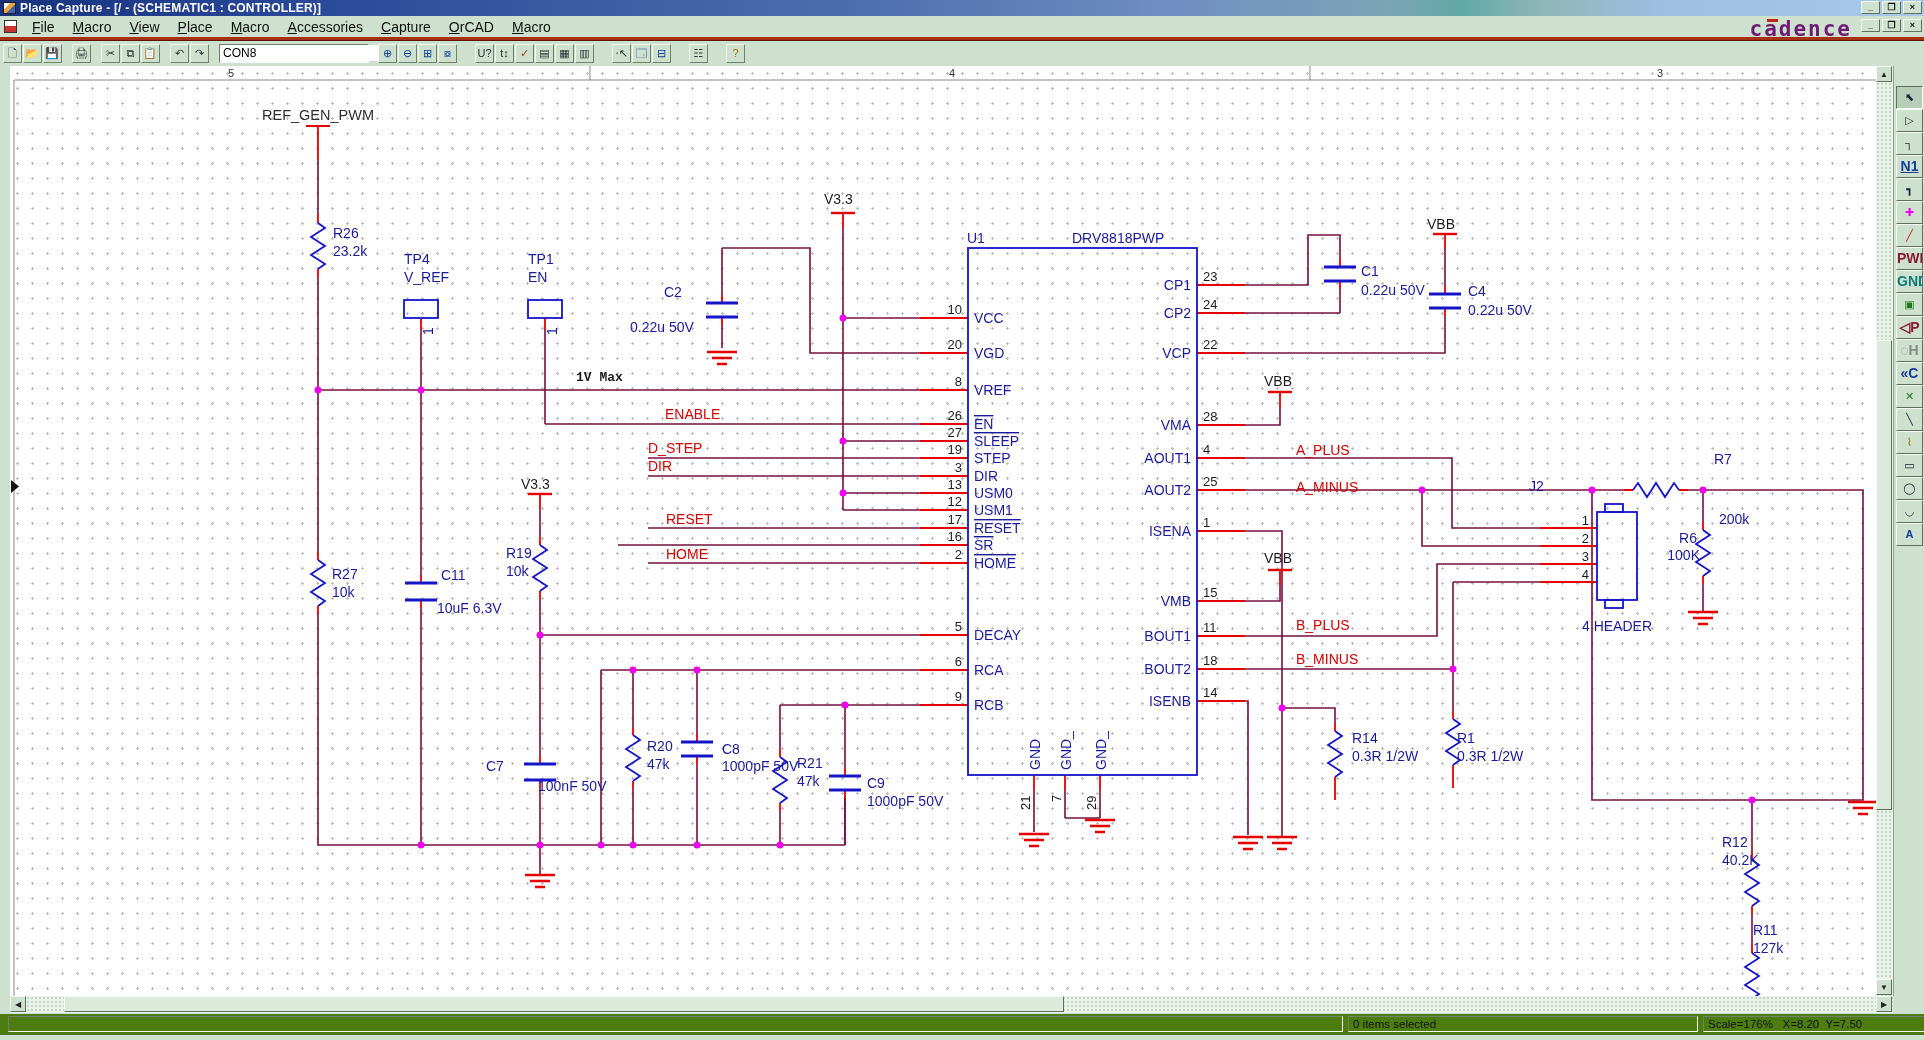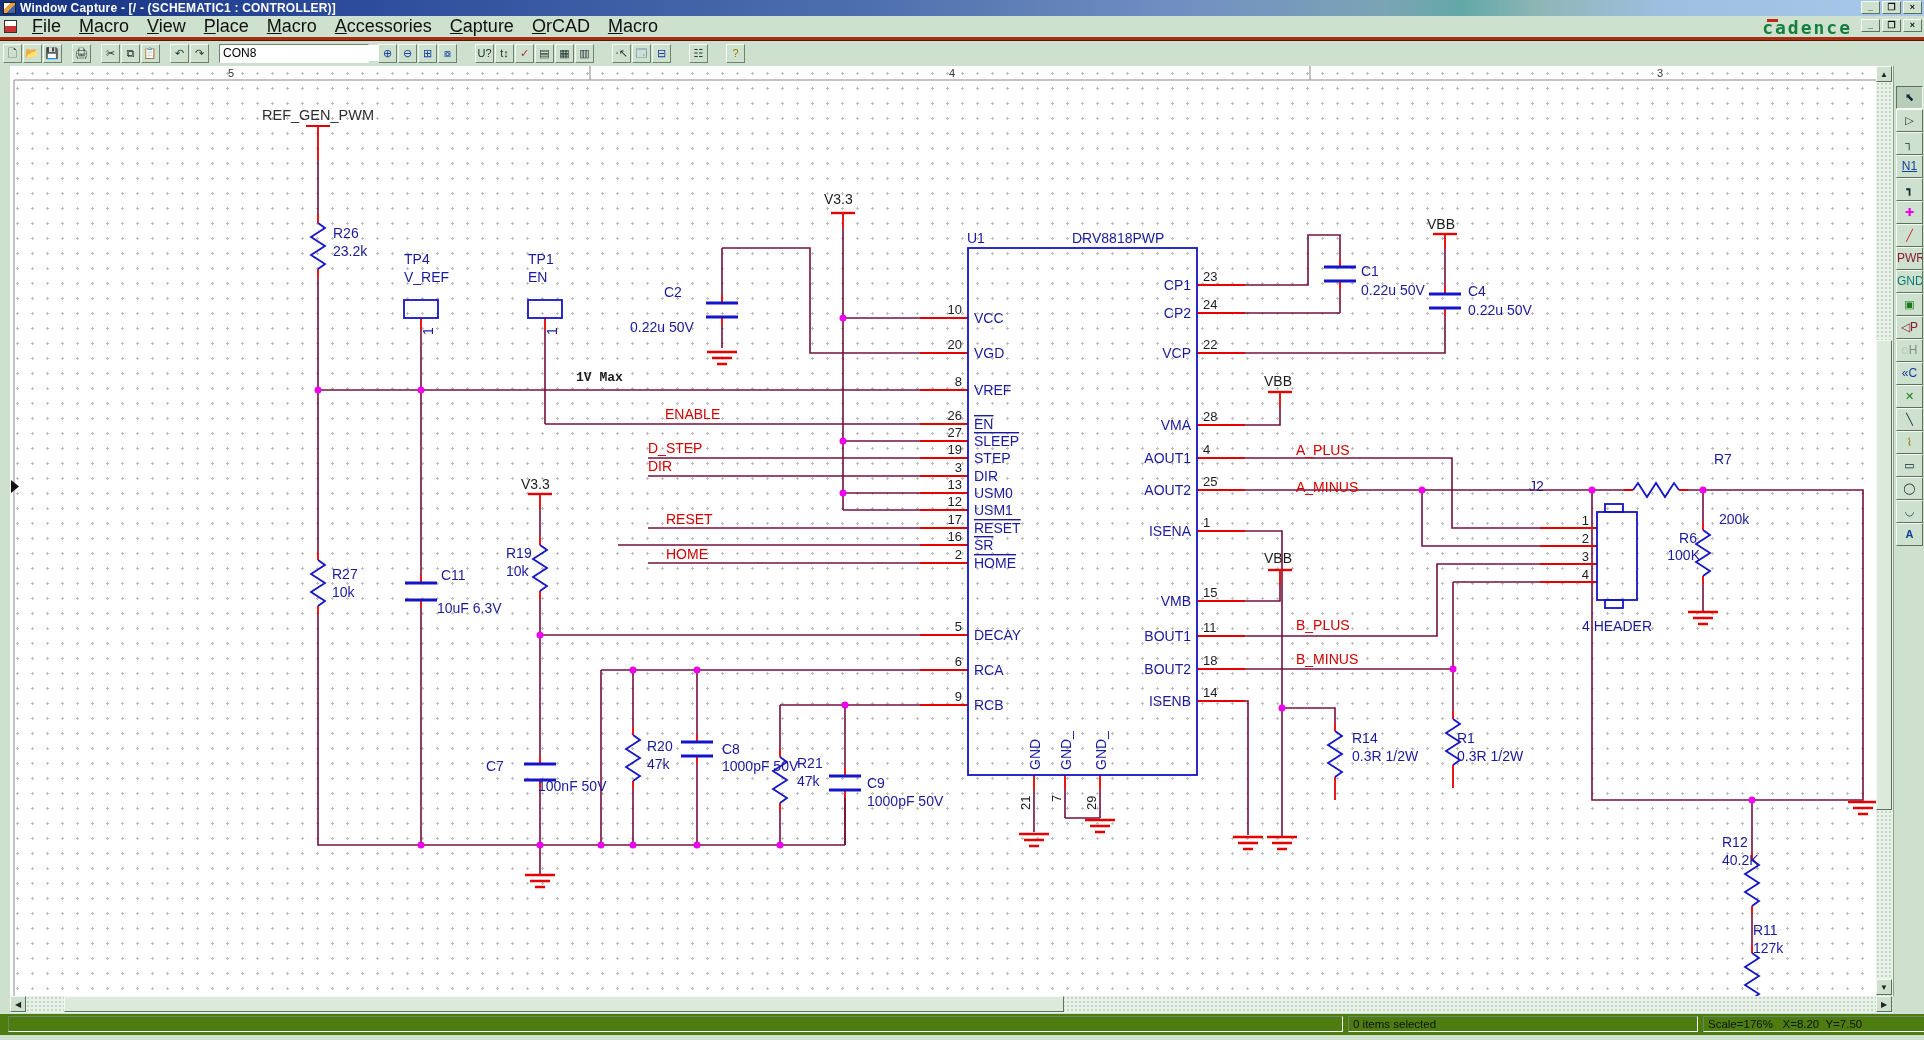--- a/index.html
+++ b/index.html
@@ -13,24 +13,24 @@
     background:linear-gradient(135deg,#fff 0 30%,#e8a33c 30% 60%,#3c66b5 60% 100%); border:1px solid #222; }
   .titlebar .ttext { font-size:12px; font-weight:bold; letter-spacing:.2px; }
   .winbtns { position:absolute; right:2px; top:1px; display:flex; gap:2px; }
   .wbtn { width:19px; height:13px; background:#cfe2cf; border:1px solid;
     border-color:#f4faf4 #5c705c #5c705c #f4faf4; font-size:9px; line-height:11px;
     text-align:center; color:#111; font-weight:bold; }
   .menubar { position:absolute; left:0; top:16px; width:1924px; height:21px;
     background:#cee1ce; display:flex; align-items:center; }
   .mdiicon { width:13px; height:13px; margin:0 6px 0 4px;
     background:linear-gradient(180deg,#fff 0 50%,#c33 50% 100%); border:1px solid #333; }
-  .menu-item { font-size:18px; color:#101010; padding:2px 9px;text-align:center; }
+  .menu-item { font-size:14px; color:#101010; padding:2px 9px;text-align:center; }
   .menu-item::first-letter { text-decoration:underline; }
-  .cadence { position:absolute; right:72px; top:17px; font-size:18px; font-weight:bold;
-    color:#15803d; letter-spacing:2px; font-family:"DejaVu Sans Mono", monospace; }
+  .cadence { position:absolute; right:72px; top:17px; font-size:21px; font-weight:bold;
+    color:#701a75; letter-spacing:2px; font-family:"DejaVu Sans Mono", monospace; }
   .cad-macron { position:absolute; right:146px; top:19px; width:11px; height:3px; background:#c22618; }
   .redline { position:absolute; left:0; top:37px; width:1924px; height:4px;
     background:#a63014; border-bottom:1px solid #5e1404; }
   
   .toolbar { position:absolute; left:0; top:41px; width:1924px; height:24px;
     background:#cee1ce; display:flex; align-items:center; padding-left:3px; }
   .tbtn { width:19px; height:19px; flex:0 0 auto; background:#cee1ce; border:1px solid;
     border-color:#f4faf4 #6e826e #6e826e #f4faf4; font-size:11px; line-height:17px;
     text-align:center; color:#233; margin-right:1px; overflow:hidden; }
   .tbtn.y { color:#9a7b00; } .tbtn.b { color:#123d9c; } .tbtn.r { color:#a32; }
@@ -54,21 +54,21 @@
     border-color:#f4faf4 #5c705c #5c705c #f4faf4; font-size:8px; color:#222; text-align:center; }
   .sthumb { position:absolute; background:#dcead c; background:#dceadc; border:1px solid;
     border-color:#f4faf4 #5c705c #5c705c #f4faf4; }
   .palette { position:absolute; left:1893px; top:66px; width:31px; height:930px; background:#cee1ce;
     border-left:1px solid #8ea08e; }
   .pbtn { width:27px; height:23px; margin:0 0 0 2px; background:#cee1ce; border:1px solid;
     border-color:#f4faf4 #5c705c #5c705c #f4faf4; font-size:11px; text-align:center;
     line-height:21px; color:#123; overflow:hidden; }
   .pbtn.first { margin-top:20px; }
   .pbtn.pressed { background:#b7cdb7; border-color:#5c705c #f4faf4 #f4faf4 #5c705c; }
-  .pbtn.small { font-size:12px; font-weight:normal; }
+  .pbtn.small { font-size:14px; font-weight:bold; }
   .corner { position:absolute; left:1893px; top:996px; width:31px; height:17px; background:#cee1ce; }
   
   .statusbar { position:absolute; left:0; top:1014px; width:1924px; height:21px; background:#4d7c0f;
     font-size:11.5px; color:#111; }
   .spanel { position:absolute; top:2px; height:16px; border:1px solid;
     border-color:#6e826e #f4faf4 #f4faf4 #6e826e; padding:1px 4px; white-space:pre; }
   
   text { font-family:"Liberation Sans", sans-serif; }
   .pt { font-size:14px; fill:#1a1a9c; }            
   .pm { font-size:14px; fill:#1a1a9c; }            
@@ -85,21 +85,21 @@
   .blue { stroke:#1414c8; stroke-width:1.8; fill:none; }
   .plate { stroke:#1414c8; stroke-width:2.8; fill:none; }
   .sym { stroke:#e60000; stroke-width:2.4; fill:none; }
   .dot { fill:#ee00ee; }
 </style>
 </head>
 <body>
 
 <div class="titlebar">
   <div class="ticon"></div>
-  <div class="ttext">Window Capture - [/ - (SCHEMATIC1 : CONTROLLER)]</div>
+  <div class="ttext">Place Capture - [/ - (SCHEMATIC1 : CONTROLLER)]</div>
   <div class="winbtns">
     <div class="wbtn">_</div>
     <div class="wbtn">❐</div>
     <div class="wbtn">×</div>
   </div>
 </div>
 
 <div class="menubar">
   <div class="mdiicon"></div>
   <div class="menu-item">File</div>

